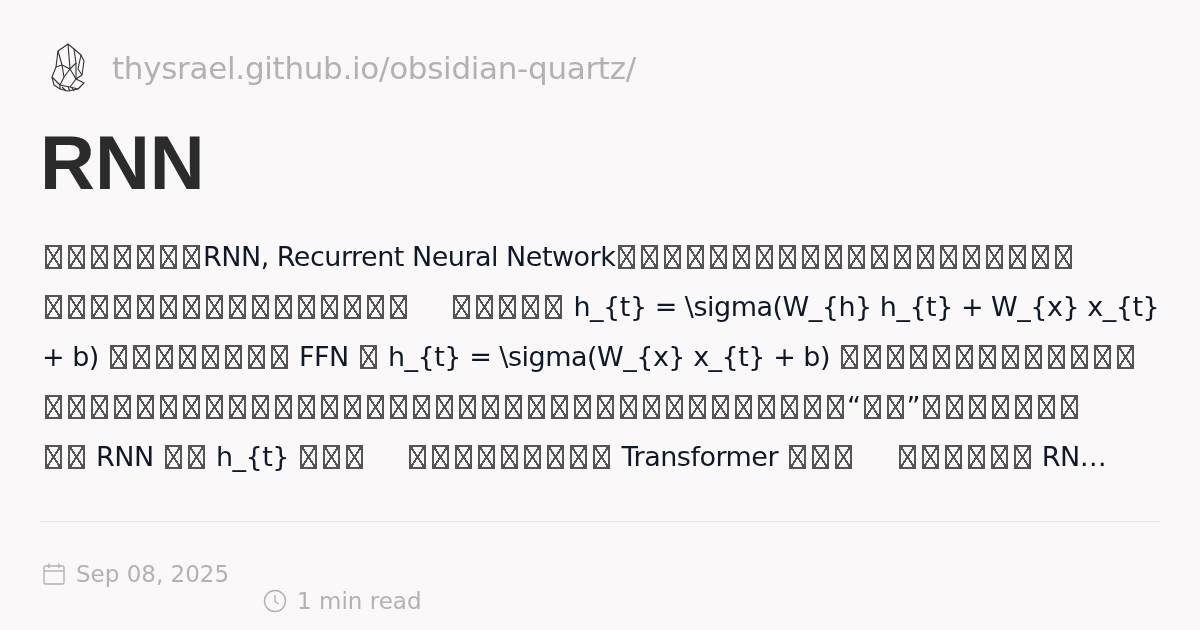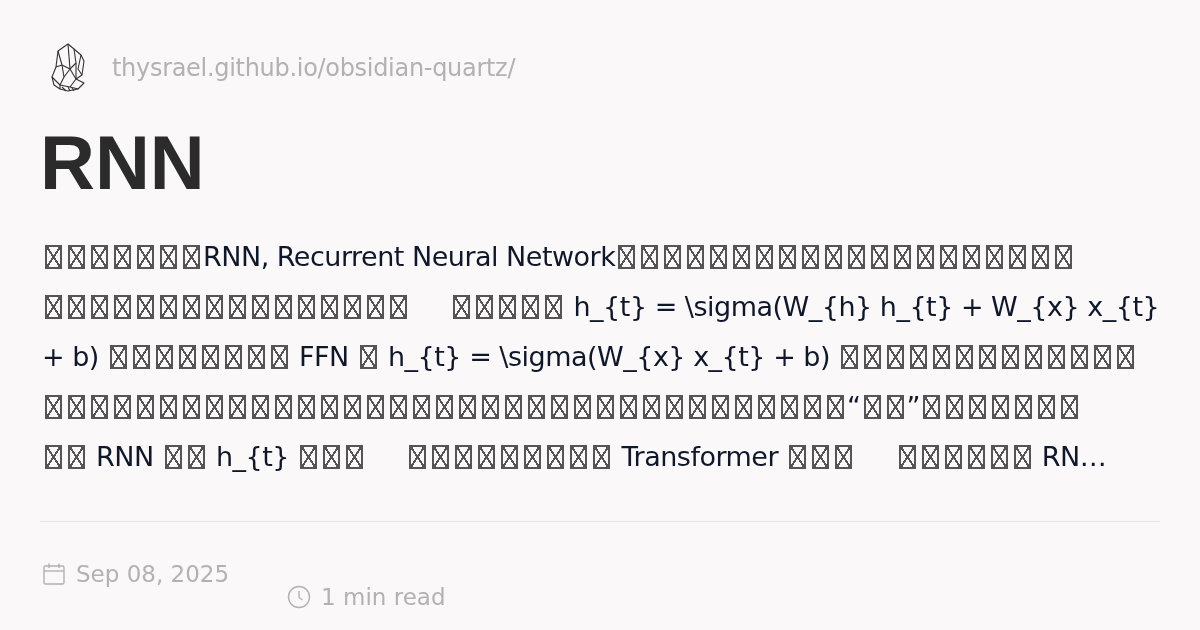--- a/index.html
+++ b/index.html
@@ -25,21 +25,21 @@
     .logo {
       width: 56px;
       height: 56px;
       display: flex;
       align-items: center;
       justify-content: center;
     }
     .site-url {
       margin-left: 14px;
       font-family: "DejaVu Sans", sans-serif;
-      font-size: 24px;
+      font-size: 31px;
       color: #b3b1b1;
       letter-spacing: -0.3px;
     }
     .title {
       position: absolute;
       left: 40px;
       top: 118px;
       margin: 0;
       font-family: "Liberation Sans", sans-serif;
       font-weight: bold;
@@ -84,25 +84,23 @@
       width: 1120px;
       height: 0;
       border-top: 1.5px solid #e4e2e2;
     }
     .footer {
       position: absolute;
       left: 42px;
       top: 556px;
       height: 36px;
       display: flex;
-      align-items: center;
       font-family: "DejaVu Sans", sans-serif;
       font-size: 23px;
       color: #b3b1b1;
-      gap: 24px;
     }
     .meta {
       display: flex;
       align-items: center;
     }
     .meta + .meta {
       margin-left: 34px;
       margin-top: 45px;
     }
     .meta-icon {

